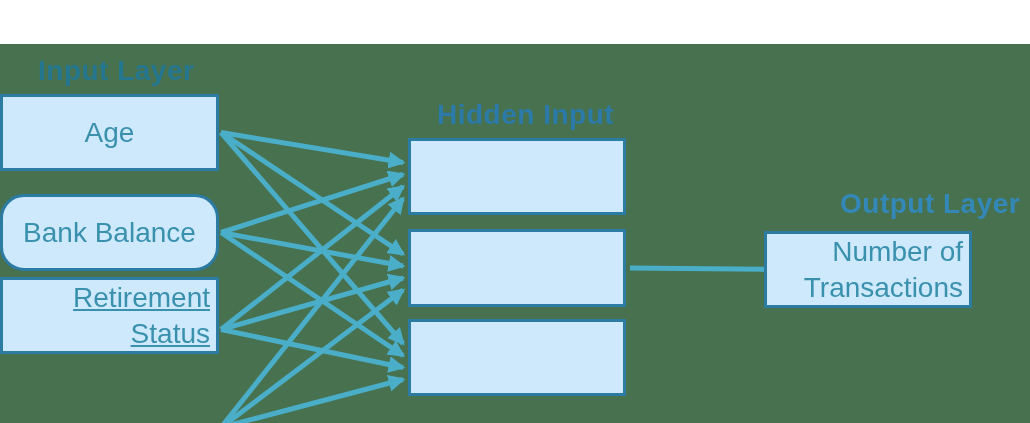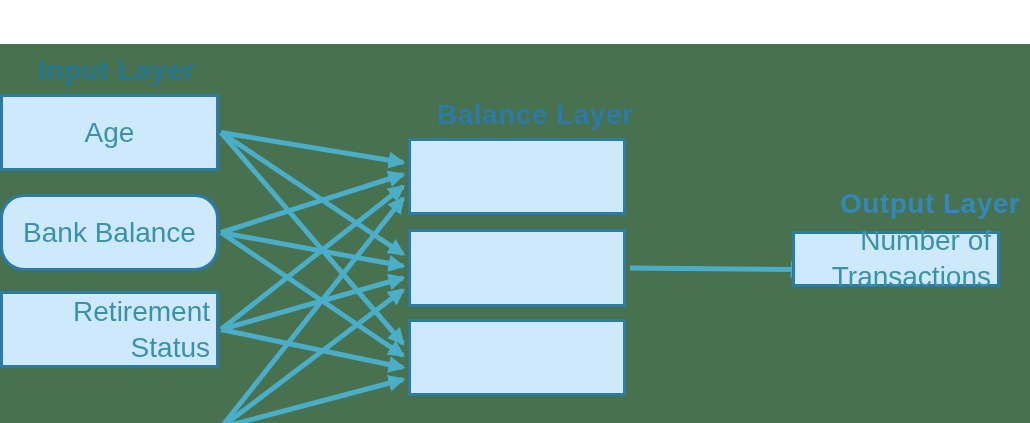--- a/index.html
+++ b/index.html
@@ -21,24 +21,24 @@
   .t-hidden{left:437px; top:56px; color:var(--h-hidden);}
   .t-output{left:840px; top:145px; color:var(--h-output);}
   .node{
     position:absolute; box-sizing:border-box;
     background:var(--box-fill); border:3px solid var(--box-border);
     color:var(--box-text); font-size:28px; line-height:36px;
     display:flex; align-items:center; justify-content:center; text-align:right;
     padding:2px 6px;
   }
   .input-node{left:0px; width:219px; height:77px;}
-  .in-0{top:50px;} .in-1{top:150px;border-radius:24px;} .in-2{top:247px;} .in-3{top:345px;}
+  .in-0{top:50px;} .in-1{top:150px;border-radius:24px;} .in-2{top:233px;text-decoration:underline;} .in-3{top:345px;}
   .hidden-node{left:408px; width:218px;}
   .hid-0{top:94px; height:77px;} .hid-1{top:185px; height:78px;} .hid-2{top:275px; height:77px;}
-  .output-node{left:792px; top:187px; width:208px; height:56px;}
+  .output-node{left:764px; top:187px; width:208px; height:77px;}
   svg.arrows{position:absolute; left:0; top:0; width:1030px; height:423px; pointer-events:none;}
   svg.arrows line{stroke:var(--arrow); stroke-width:5;}
 </style>
 </head>
 <body>
 
 <div class="stage">
 
   <svg class="arrows" id="arrows">
     <defs>
@@ -55,21 +55,21 @@
       <line x1="221" y1="285.5" x2="403" y2="142.5" marker-end="url(#ah)"></line>
       <line x1="221" y1="285.5" x2="403" y2="234" marker-end="url(#ah)"></line>
       <line x1="221" y1="285.5" x2="403" y2="323.5" marker-end="url(#ah)"></line>
       <line x1="221" y1="383.5" x2="403" y2="154.5" marker-end="url(#ah)"></line>
       <line x1="221" y1="383.5" x2="403" y2="246" marker-end="url(#ah)"></line>
       <line x1="221" y1="383.5" x2="403" y2="335.5" marker-end="url(#ah)"></line>
       <line x1="630" y1="224" x2="805" y2="225.5" marker-end="url(#ah)"></line>
     </svg>
 
   <div class="layer-title t-input">Input Layer</div>
-  <div class="layer-title t-hidden">Balance Layer</div>
+  <div class="layer-title t-hidden">Hidden Input</div>
   <div class="layer-title t-output">Output Layer</div>
 
   <div class="node input-node in-0">Age</div>
   <div class="node input-node in-1">Bank Balance</div>
   <div class="node input-node in-2">Retirement Status</div>
 
   <div class="node hidden-node hid-0"></div>
   <div class="node hidden-node hid-1"></div>
   <div class="node hidden-node hid-2"></div>
 

